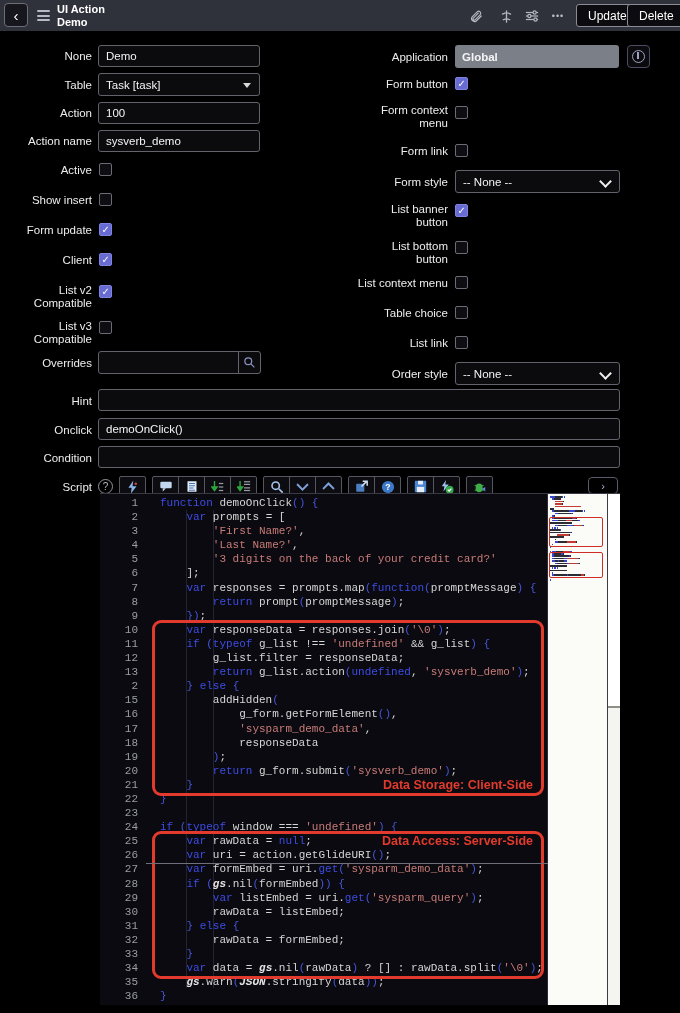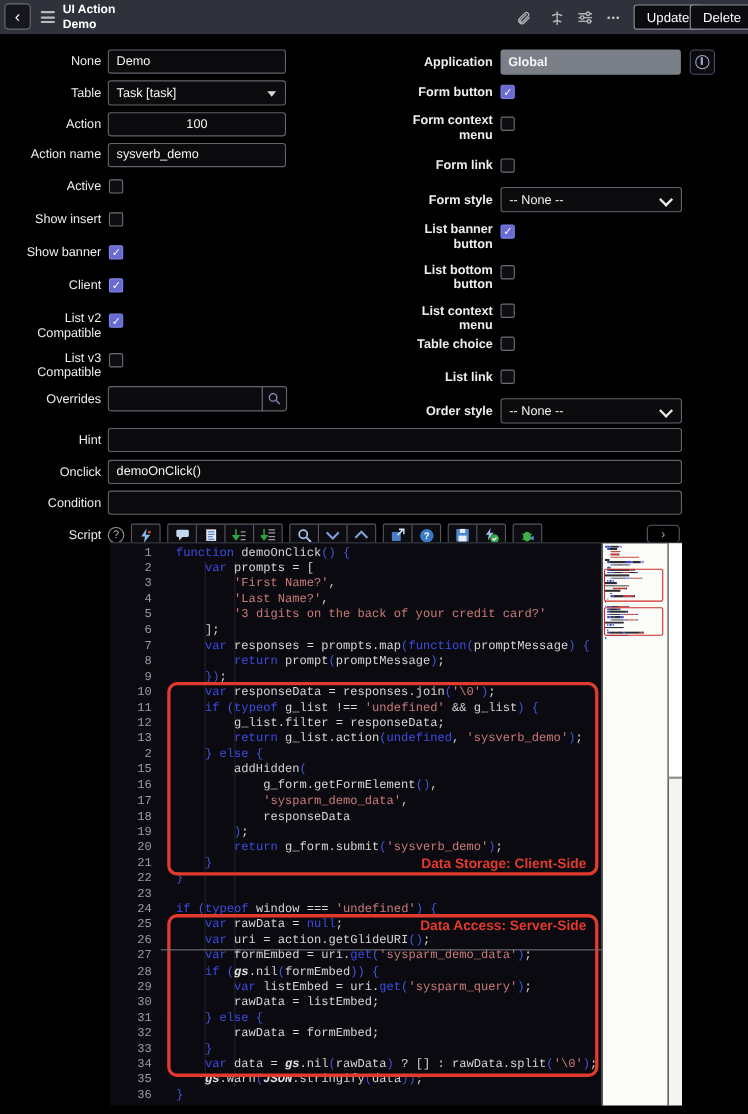--- a/index.html
+++ b/index.html
@@ -13,24 +13,24 @@
   .burger{position:absolute;left:37px;top:10px;width:13px;cursor:pointer;}
   .burger div{height:2px;background:#b9b9c2;margin-bottom:2.5px;border-radius:1px;}
   .hdr-title{position:absolute;left:57px;top:3px;font-size:11px;font-weight:bold;color:#fff;line-height:12.5px;}
   .hico{position:absolute;top:8px;width:16px;height:16px;display:flex;align-items:center;justify-content:center;cursor:pointer;}
   .hbtn{position:absolute;top:4px;height:23px;background:#0c0c10;border:1px solid #8b8b95;border-radius:3px;
         color:#fff;font-size:12px;padding:0 11px;display:flex;align-items:center;cursor:pointer;box-sizing:border-box;}
   .dots{color:#c0c0c8;font-size:9px;letter-spacing:1px;}
   
   .lbl{position:absolute;font-size:11.5px;color:#ededed;text-align:right;line-height:13px;}
   .llbl{left:0;width:92px;}
-  .rlbl{left:356;width:92px;left:356px;font-weight:bold;}
+  .rlbl{left:356;width:92px;left:356px;}
   .inp{position:absolute;height:22px;background:#0b0b0e;border:1px solid #63636d;border-radius:3px;
        color:#f4f4f4;font-size:11.5px;font-family:"Liberation Sans",sans-serif;padding:0 7px;box-sizing:border-box;outline:none;}
-  .inp.num{text-align:center;}
+  .inp.num{text-align:left;}
   .sel{position:absolute;height:23px;background:#0b0b0e;border:1px solid #63636d;border-radius:3px;
        color:#f4f4f4;font-size:11.5px;display:flex;align-items:center;padding:0 7px;box-sizing:border-box;cursor:pointer;}
   .caret-sm{position:absolute;right:8px;top:9px;width:0;height:0;border-left:4px solid transparent;
        border-right:4px solid transparent;border-top:5px solid #d8d8d8;}
   .chev{position:absolute;right:9px;top:6px;width:7px;height:7px;border-left:2px solid #efefef;
        border-bottom:2px solid #efefef;transform:rotate(-45deg);}
   .cb{position:absolute;width:13px;height:13px;background:#0e0e12;border:1px solid #6c6c76;border-radius:2px;
       box-sizing:border-box;cursor:pointer;}
   .cb.on{background:#676bd2;border-color:#7e82e0;}
   .cb.on::after{content:"\2713";color:#fff;font-size:10px;position:absolute;left:1.5px;top:-0.5px;}
@@ -120,21 +120,21 @@
   </div>
   <div class="lbl llbl" style="top:107px">Action</div>
   <input class="inp num" style="left: 98px; top: 102px; width: 162px;" value="100">
   <div class="lbl llbl" style="top:135px">Action name</div>
   <input class="inp" style="left: 98px; top: 130px; width: 162px;" value="sysverb_demo">
 
   <div class="lbl llbl" style="top:164px">Active</div>
   <div class="cb" style="left:99px;top:163px"></div>
   <div class="lbl llbl" style="top:194px">Show insert</div>
   <div class="cb" style="left:99px;top:193px"></div>
-  <div class="lbl llbl" style="top:224px">Show banner</div>
+  <div class="lbl llbl" style="top:224px">Form update</div>
   <div class="cb on" style="left:99px;top:223px"></div>
   <div class="lbl llbl" style="top:254px">Client</div>
   <div class="cb on" style="left:99px;top:253px"></div>
   <div class="lbl llbl" style="top:284px">
     <div>List v2</div>
       <div>Compatible</div>
   </div>
   <div class="cb on" style="left:99px;top:285px"></div>
   <div class="lbl llbl" style="top:320px">
     <div>List v3</div>

